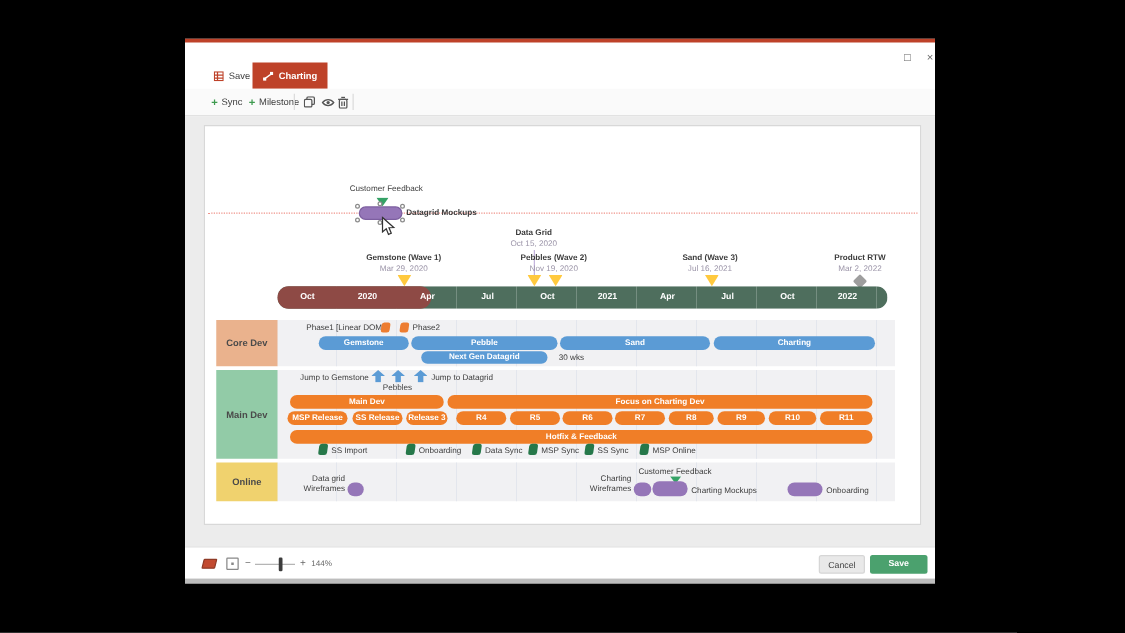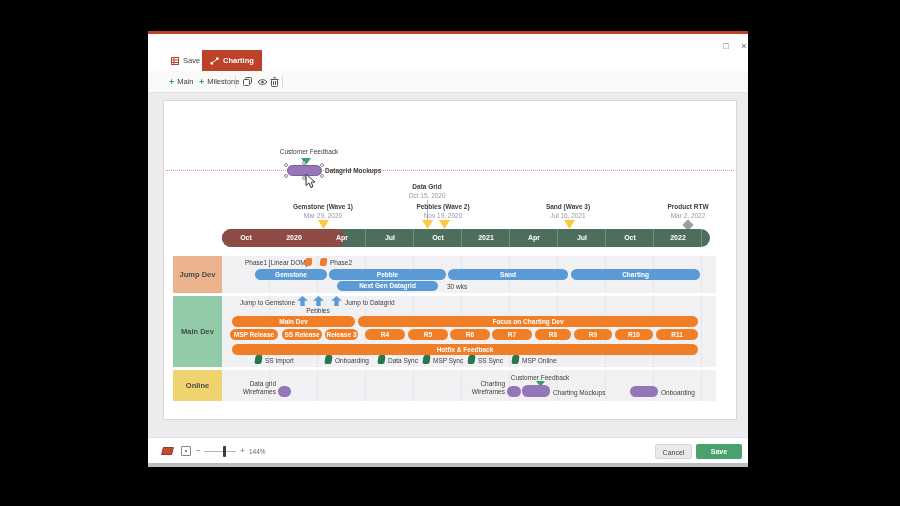--- a/index.html
+++ b/index.html
@@ -77,21 +77,21 @@
         <line x1="1" y1="6.5" x2="8" y2="1.5" stroke="#fff"></line>
         <rect x="0.5" y="5" width="2.5" height="2.5" fill="#fff"></rect>
         <rect x="6" y="0.5" width="2.5" height="2.5" fill="#fff"></rect>
       </svg>
     <span>Charting</span>
   </div>
 
   <div id="toolbar">
     <div class="tbtn" style="left:18px;">
       <span class="plus">+</span>
-      <span>Main</span>
+      <span>Sync</span>
     </div>
     <div class="tbtn" style="left:48px;">
       <span class="plus">+</span>
       <span>Milestone</span>
     </div>
     <div class="tsep" style="left:87px;"></div>
     <div class="tbtn" style="left:92px;">
       <svg width="10" height="10" viewBox="0 0 10 10">
           <rect x="2.5" y="0.5" width="6" height="6" rx="1" fill="none" stroke="#555"></rect>
           <rect x="0.5" y="2.5" width="6" height="6" rx="1" fill="#fafafa" stroke="#555"></rect>
@@ -168,21 +168,21 @@
     <span class="axis-tick" style="left:288px;">Apr</span>
     <span class="axis-tick" style="left:336px;">Jul</span>
     <span class="axis-tick" style="left:384px;">Oct</span>
     <span class="axis-tick" style="left:432px;">2022</span>
   </div>
 
   <div class="rowtrack" style="top:256px;height:37px;"></div>
   <div class="rowtrack" style="top:296px;height:71px;"></div>
   <div class="rowtrack" style="top:370px;height:31px;"></div>
 
-  <div class="rowlabel" style="top:256px;height:37px;background:#eab28d;">Jump Dev</div>
+  <div class="rowlabel" style="top:256px;height:37px;background:#eab28d;">Core Dev</div>
   <div class="rowlabel" style="top:296px;height:71px;background:#92cba7;">Main Dev</div>
   <div class="rowlabel" style="top:370px;height:31px;background:#f0d26e;">Online</div>
 
   <div class="cap r" style="left:245px;top:259px;width:58px;">Phase1 [Linear DOM]</div>
   <div class="pmark" style="left:305px;top:258px;"></div>
   <div class="pmark" style="left:320px;top:258px;"></div>
   <div class="cap" style="left:330px;top:259px;">Phase2</div>
 
   <div class="bar blue" style="left:255px;top:269px;width:72px;">Gemstone</div>
   <div class="bar blue" style="left:329px;top:269px;width:117px;">Pebble</div>

